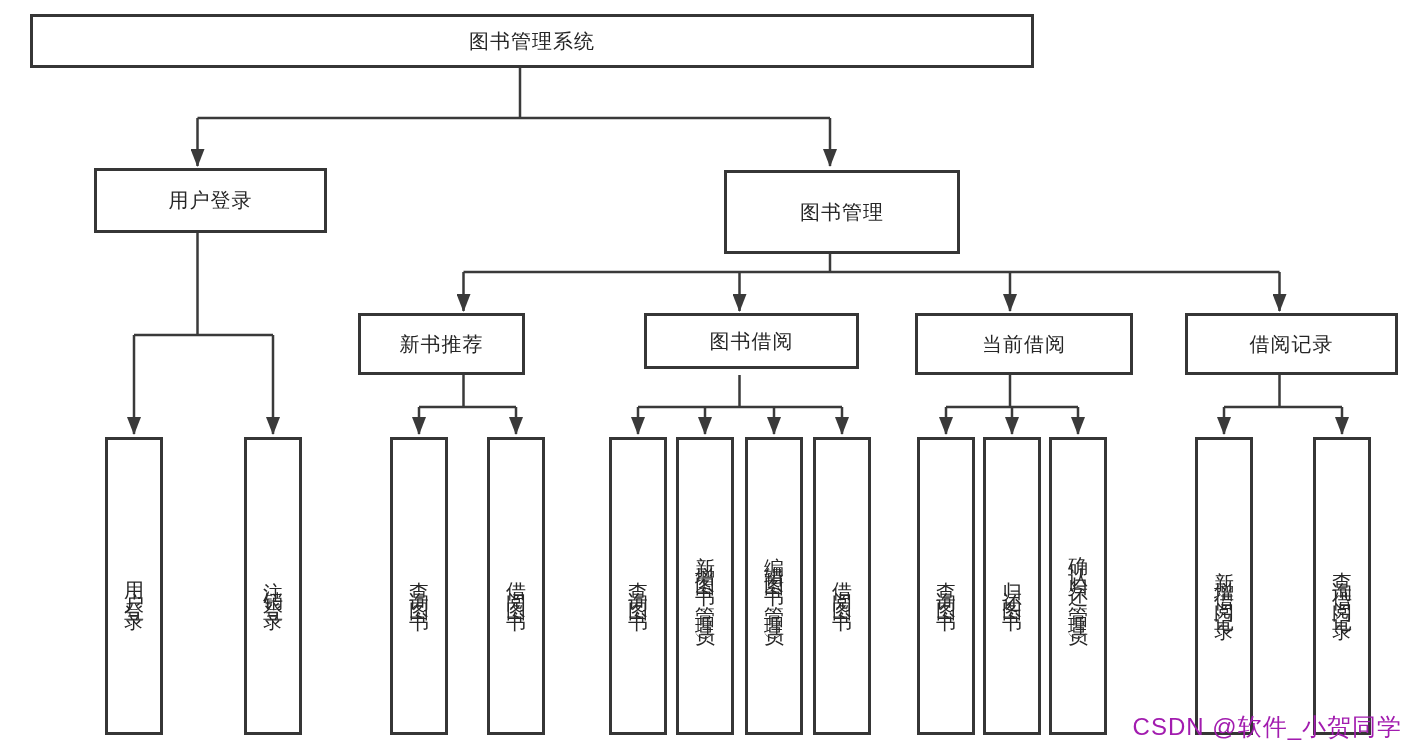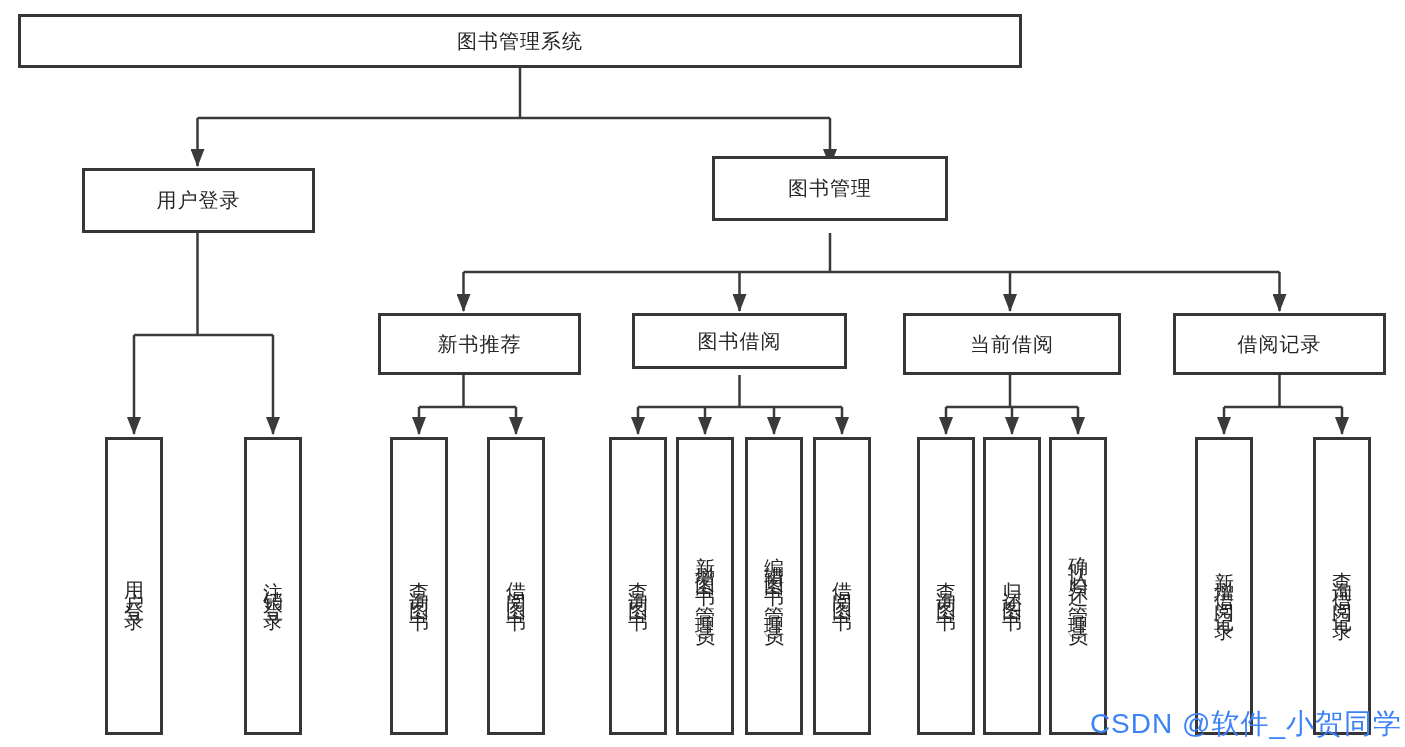--- a/index.html
+++ b/index.html
@@ -14,20 +14,21 @@
   .node{
     position:absolute;
     box-sizing:border-box;
     background:#ffffff;
     border:3px solid #363636;
     display:flex;align-items:center;justify-content:center;
     color:#262626;
     font-size:20px;
     letter-spacing:1px;
     z-index:2;
+    margin-left:12px;
   }
   .vnode{
     position:absolute;
     box-sizing:border-box;
     background:#ffffff;
     border:3px solid #363636;
     display:flex;align-items:center;justify-content:center;
     color:#262626;
     z-index:2;
   }
@@ -36,22 +37,22 @@
     text-orientation:mixed;
     font-size:20px;
     line-height:1.15;
     letter-spacing:10px;
     color:#262626;
     white-space:nowrap;
   }
   .watermark{
     position:absolute;
     right:3px;bottom:4px;
-    font-size:28px;
-    color:#3b82f6;
+    font-size:24px;
+    color:#a21caf;
     letter-spacing:1px;
     z-index:3;
   }
 </style>
 </head>
 <body>
 
 <div class="canvas">
 
   <svg class="connectors" width="1405" height="747" viewBox="0 0 1405 747">
@@ -105,23 +106,23 @@
       <path d="M1279.5 375 V407"></path>
       <path d="M1224 407 H1342"></path>
       <path d="M1224 407 V434" marker-end="url(#arrow)"></path>
       <path d="M1342 407 V434" marker-end="url(#arrow)"></path>
     </g>
   </svg>
 
   <div class="node" style="left:18px;top:14px;width:1004px;height:54px;">图书管理系统</div>
 
   <div class="node" style="left:82px;top:168px;width:233px;height:65px;">用户登录</div>
-  <div class="node" style="left:712px;top:156px;width:236px;height:65px;">图书管理</div>
+  <div class="node" style="left:712px;top:170px;width:236px;height:84px;">图书管理</div>
 
-  <div class="node" style="left:378px;top:313px;width:203px;height:62px;">新书推荐</div>
+  <div class="node" style="left:346px;top:313px;width:167px;height:62px;">新书推荐</div>
   <div class="node" style="left:632px;top:313px;width:215px;height:56px;">图书借阅</div>
   <div class="node" style="left:903px;top:313px;width:218px;height:62px;">当前借阅</div>
   <div class="node" style="left:1173px;top:313px;width:213px;height:62px;text-align:right;">借阅记录</div>
 
   <div class="vnode" style="left:105px;top:437px;width:58px;height:298px;">
     <span class="vtext">用户登录</span>
   </div>
   <div class="vnode" style="left:244px;top:437px;width:58px;height:298px;">
     <span class="vtext">注销登录</span>
   </div>

